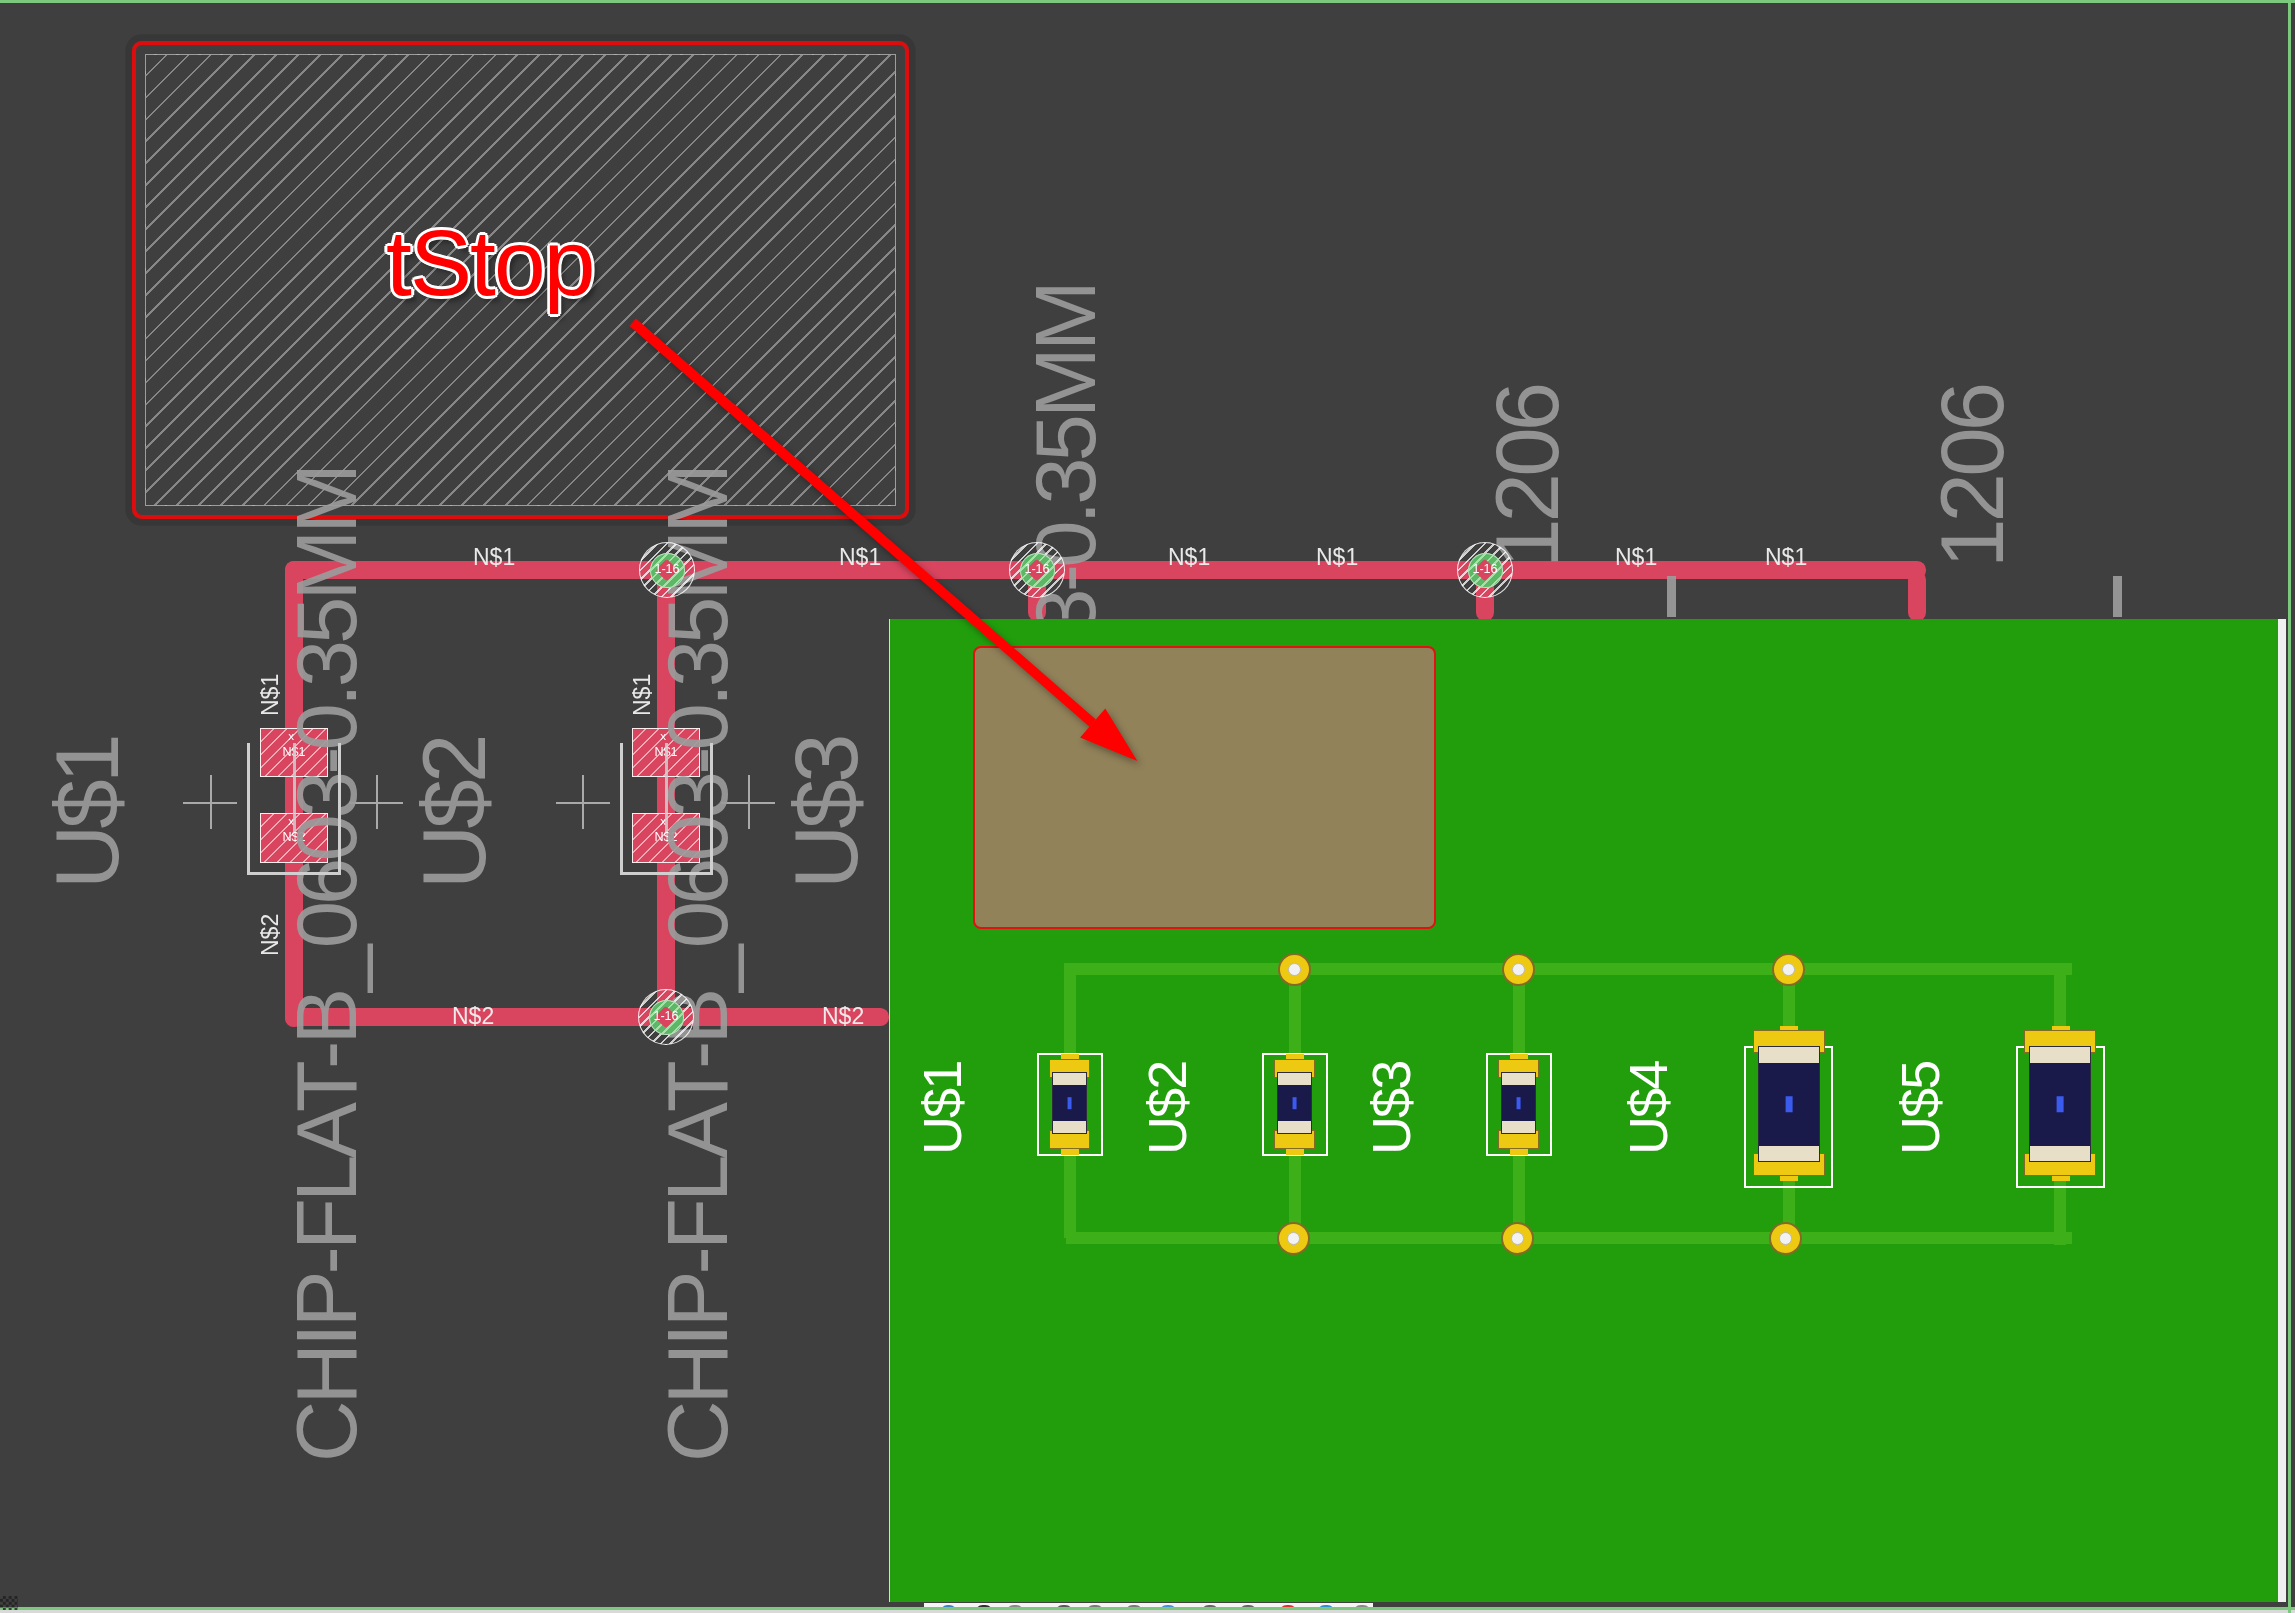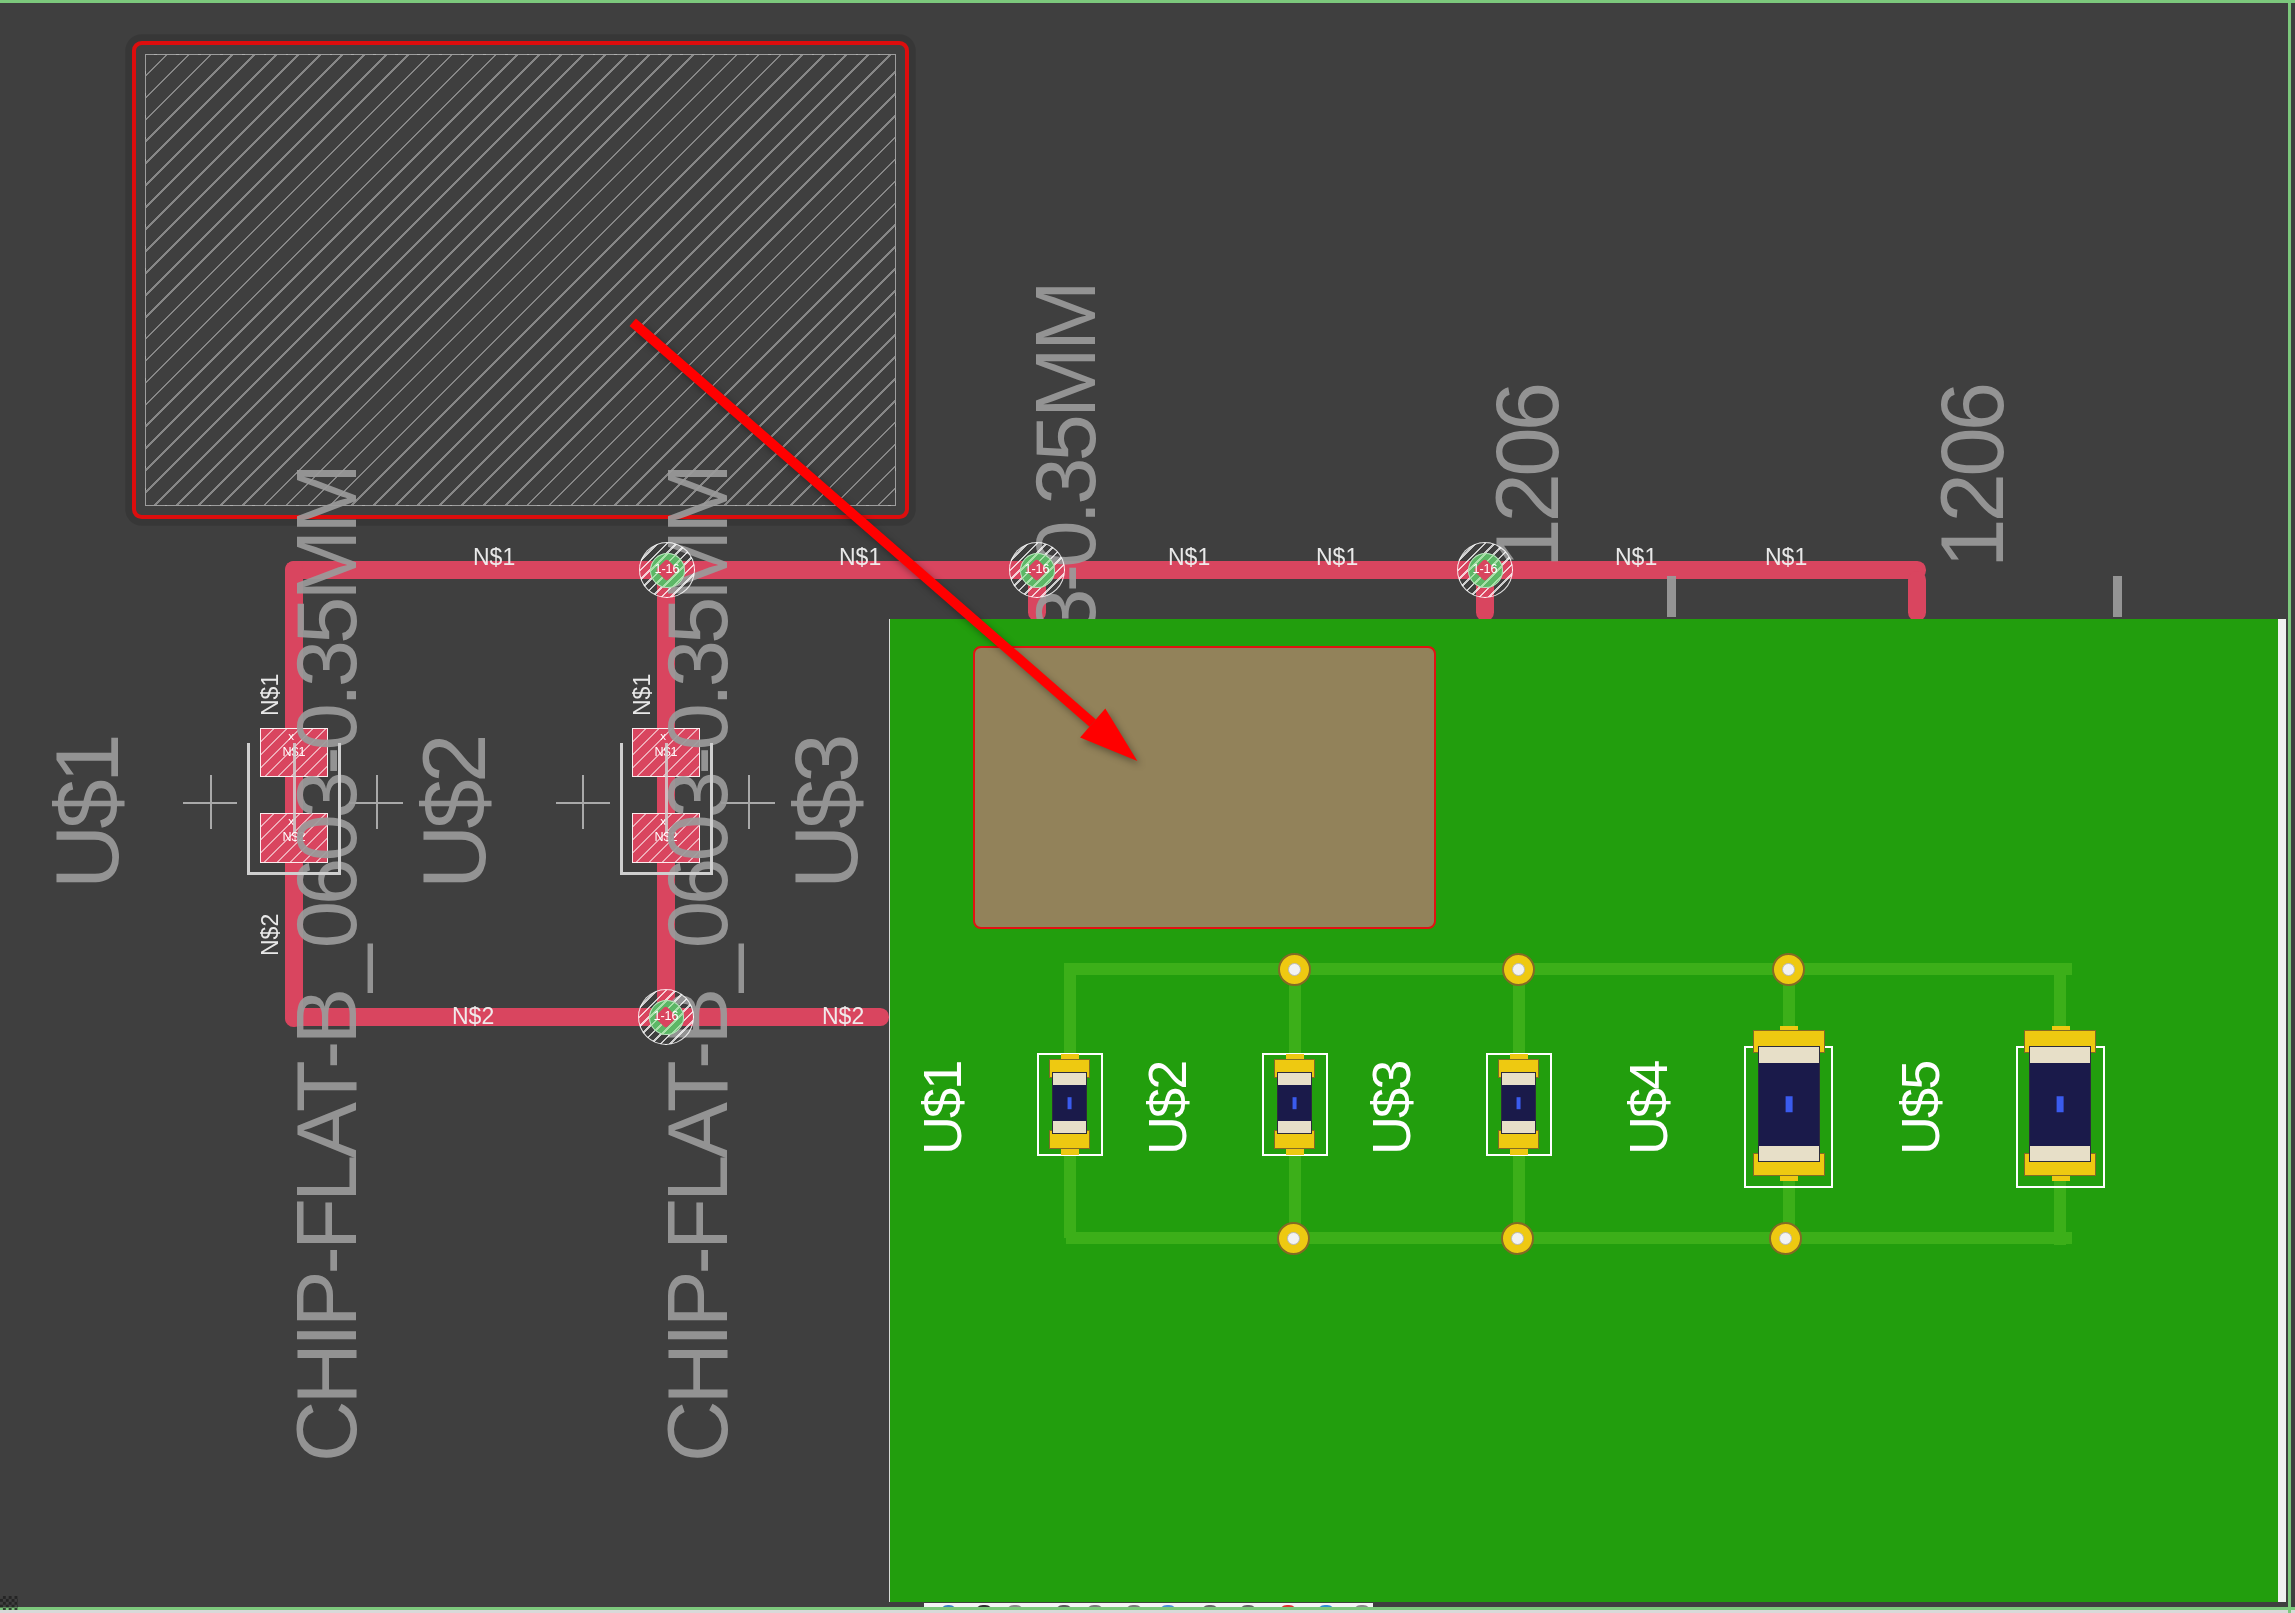--- a/index.html
+++ b/index.html
@@ -177,20 +177,21 @@
       <div class="abs nlabel" style="left:1316px;top:546px">N$1</div>
       <div class="abs nlabel" style="left:1615px;top:546px">N$1</div>
       <div class="abs nlabel" style="left:1765px;top:546px">N$1</div>
       <div class="abs nlabel" style="left:452px;top:1005px">N$2</div>
       <div class="abs nlabel" style="left:822px;top:1005px">N$2</div>
       <div class="abs nlabel vert" style="left:282px;top:693px">N$1</div>
       <div class="abs nlabel vert" style="left:654px;top:693px">N$1</div>
       <div class="abs nlabel vert" style="left:282px;top:933px">N$2</div>
     </div>
 
+  <div class="abs" id="tstop-text">tStop</div>
 
   <svg class="abs" id="arrow-svg" width="2296" height="1614" viewBox="0 0 2366 1663">
     <g style="filter:drop-shadow(3px 4px 4px rgba(0,0,0,.35))">
       <line x1="652" y1="332" x2="1126" y2="745" stroke="#ff0000" stroke-width="10"></line>
       <polygon points="1172,784 1113,760 1139,730" fill="#ff0000"></polygon>
     </g>
   </svg>
 
   <div class="abs" id="board-window">
     <div class="abs" id="tan-rect"></div>

